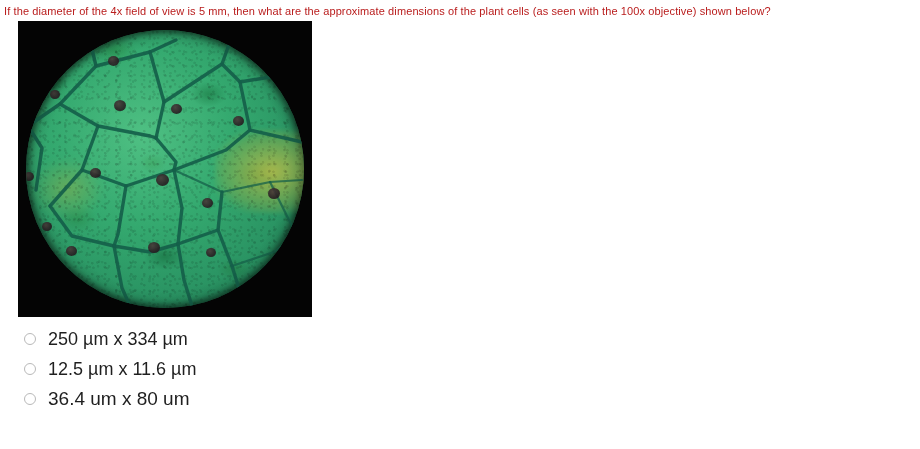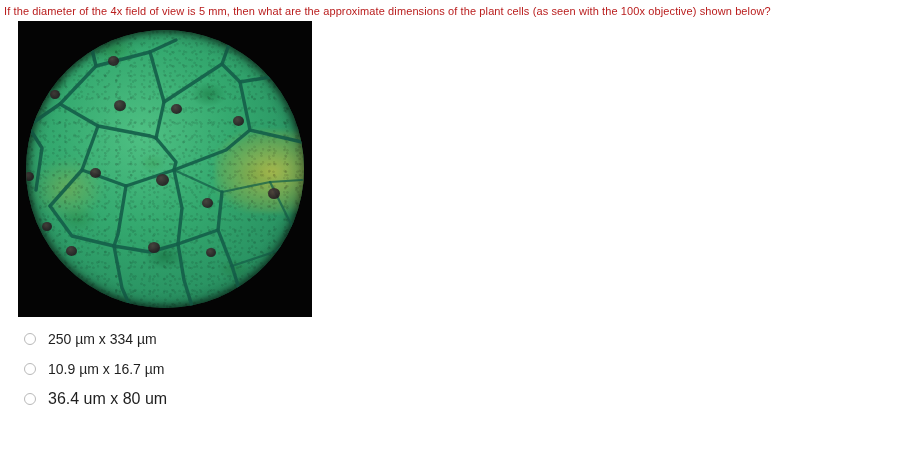--- a/index.html
+++ b/index.html
@@ -157,25 +157,25 @@
     height: 12px;
     border: 1px solid #b9b9b9;
     border-radius: 50%;
     background: #fff;
     flex: 0 0 auto;
     margin-left: 6px;
     box-sizing: border-box;
   }
   .option-label {
     margin-left: 12px;
-    font-size: 14px;
+    font-size: 18px;
     color: #1f1f1f;
     white-space: nowrap;
   }
-  .option-row.big .option-label { font-size: 16px; }
+  .option-row.big .option-label { font-size: 19px; }
 </style>
 </head>
 <body>
 
 <div id="question-prompt">If the diameter of the 4x field of view is 5 mm, then what are the approximate dimensions of the plant cells (as seen with the 100x objective) shown below?</div>
 
 <div id="figure-wrap">
   <div id="micrograph">
     <div class="fov">
       <div class="texture"></div>
@@ -237,21 +237,21 @@
 <div id="options">
 
   <div class="option-row">
     <span class="radio"></span>
     <span class="option-label">250 µm x 334 µm</span>
   </div>
 
 
   <div class="option-row">
     <span class="radio"></span>
-    <span class="option-label">10.9 µm x 16.7 µm</span>
+    <span class="option-label">12.5 µm x 11.6 µm</span>
   </div>
 
   <div class="option-row big">
     <span class="radio"></span>
     <span class="option-label">36.4 um x 80 um</span>
   </div>
 
 </div>
 
 </body></html>

